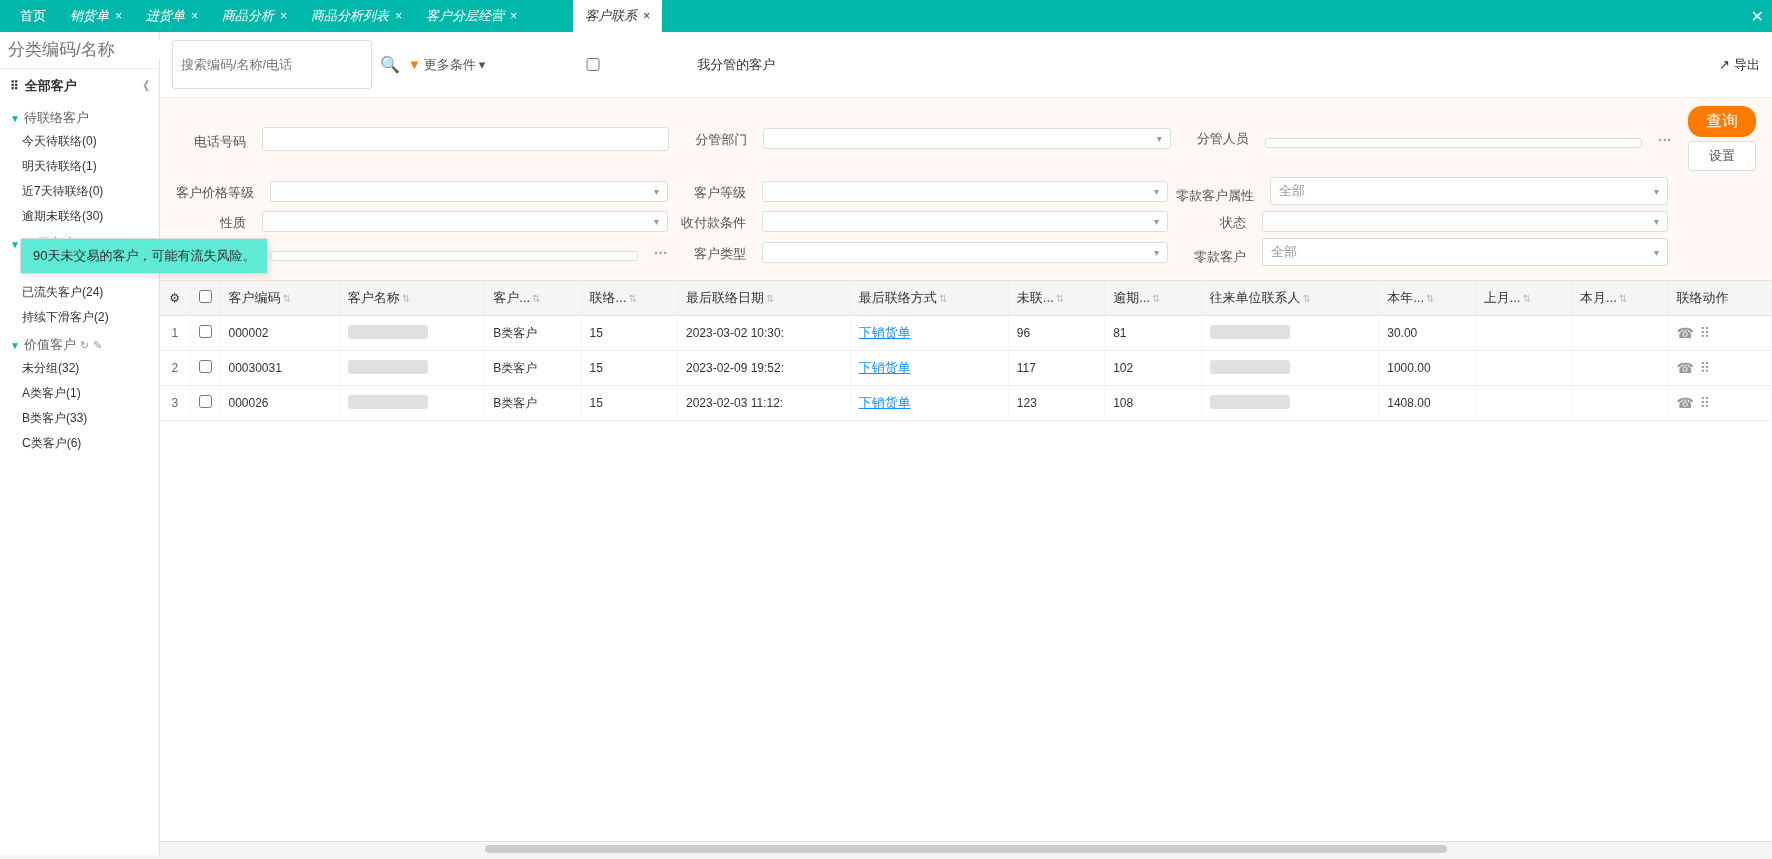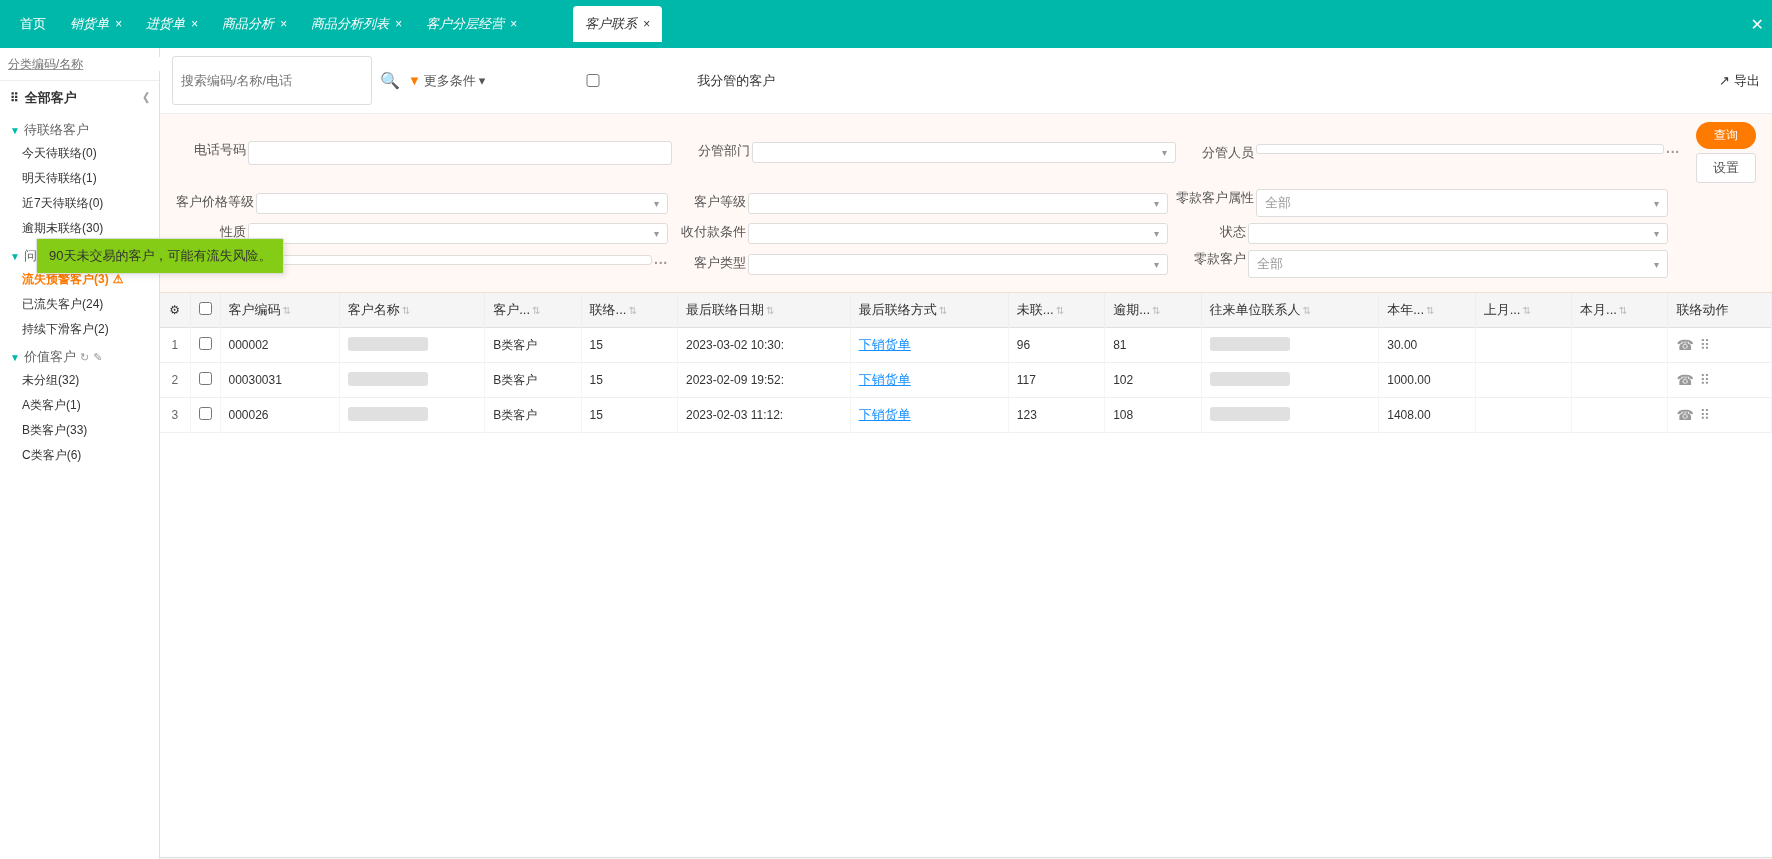--- a/index.html
+++ b/index.html
@@ -3,21 +3,21 @@
   <meta charset="utf-8">
   <style>
     * { box-sizing: border-box; margin: 0; padding: 0; font-family: "Microsoft YaHei", SimSun, Arial, sans-serif; font-size: 13px; }
     body { background: #f5f5f5; overflow: hidden; }
 
     
     .top-nav {
       background: #00b8a9;
       display: flex;
       align-items: center;
-      height: 48px;
+      height: 32px;
       padding: 0 8px;
       color: white;
     }
     .top-nav .tab {
       display: flex;
       align-items: center;
       padding: 0 12px;
       height: 36px;
       cursor: pointer;
       font-size: 13px;
@@ -68,23 +68,22 @@
     .sidebar-search {
       display: flex;
       align-items: center;
       padding: 8px;
       border-bottom: 1px solid #eee;
     }
     .sidebar-search input {
       border: none;
       outline: none;
       flex: 1;
-      font-size: 12px;
+      font-size: 17px;
       color: #999;
-      text-decoration: underline;
     }
     .sidebar-search .search-icon {
       color: #999;
       font-size: 14px;
     }
     .sidebar-title {
       display: flex;
       align-items: center;
       padding: 8px 10px;
       font-weight: bold;
@@ -121,23 +120,23 @@
       cursor: pointer;
     }
     .sidebar-item.active {
       color: #ff7a00;
       font-weight: bold;
     }
 
     
     .tooltip-box {
       position: absolute;
-      left: 36px;
+      left: 20px;
       top: 238px;
-      background: #84cc16;
+      background: #5eead4;
       border: 1px solid #ddd;
       padding: 8px 12px;
       font-size: 12px;
       color: #333;
       z-index: 100;
       box-shadow: 2px 2px 6px rgba(0,0,0,0.1);
       white-space: nowrap;
       border-radius: 2px;
     }
 
@@ -210,23 +209,23 @@
       padding: 8px 16px;
     }
     .filter-row {
       display: flex;
       align-items: center;
       gap: 8px;
       margin-bottom: 6px;
     }
     .filter-cell {
       display: flex;
-      align-items: flex-start;
+      align-items: flex-end;
       flex: 1;
-      gap: 2px;
+      gap: 16px;
     }
     .filter-cell label {
       white-space: nowrap;
       color: #555;
       font-size: 13px;
       min-width: 70px;
       text-align: right;
     }
     .filter-cell input {
       flex: 1;
@@ -252,21 +251,21 @@
     }
     .filter-select .chevron { color: #999; font-size: 10px; }
     .filter-more { color: #999; cursor: pointer; font-size: 14px; font-weight: bold; }
     .btn-query {
       background: #ff7a00;
       color: white;
       border: none;
       border-radius: 14px;
       padding: 5px 18px;
       cursor: pointer;
-      font-size: 12px;
+      font-size: 16px;
     }
     .btn-settings {
       background: white;
       color: #555;
       border: 1px solid #ddd;
       border-radius: 3px;
       padding: 5px 16px;
       cursor: pointer;
       font-size: 13px;
     }

